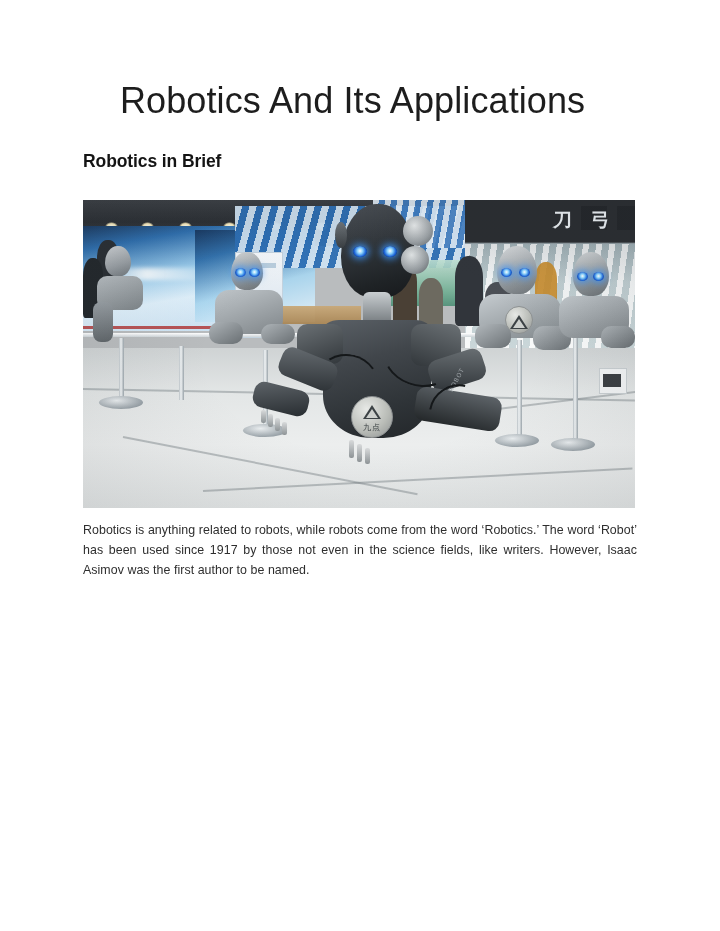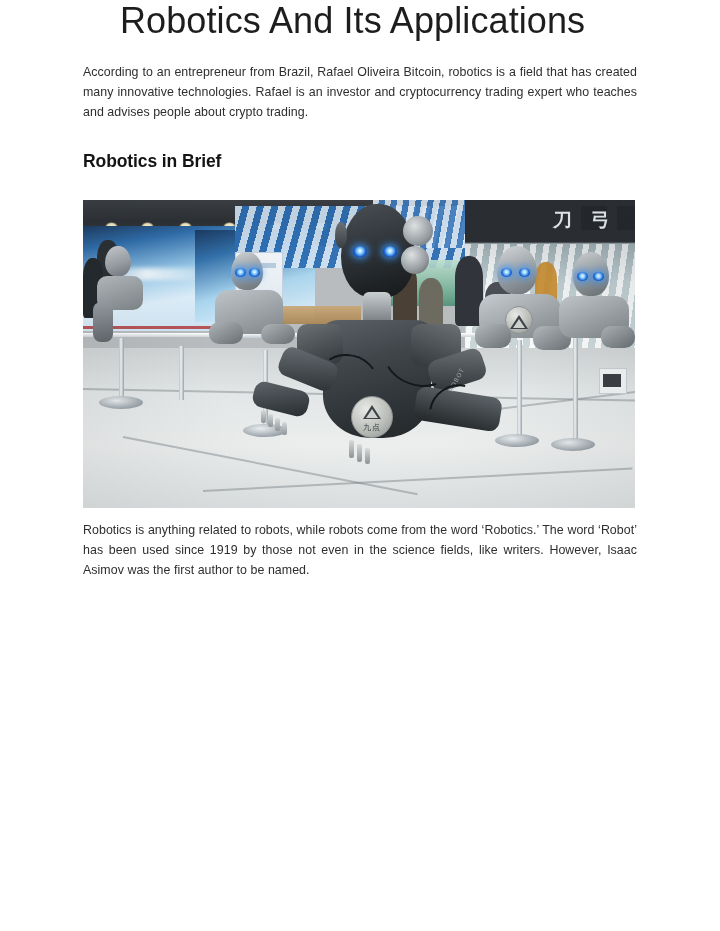--- a/index.html
+++ b/index.html
@@ -27,20 +27,21 @@
     top: 0;
     width: 554px;
   }
   .doc-title {
     font-family: "Liberation Sans", sans-serif;
     font-size: 36px;
     font-weight: 300;
     letter-spacing: 0.1px;
     color: #1d1d1d;
     margin: 0;
+    padding-top: 80px;
     padding-left: 37px;
     line-height: 1.18;
     white-space: nowrap;
   }
   .para {
     font-size: 12.4px;
     line-height: 20px;
     text-align: justify;
     color: #2e2e2e;
     margin: 0;
@@ -246,21 +247,20 @@
 </style>
 </head>
 <body>
 
 <div class="page">
   <div class="content">
 
     <h1 class="doc-title">Robotics And Its Applications</h1>
 
 
-    <p class="para para-2">According to an entrepreneur from Brazil, Rafael Oliveira Bitcoin, robotics is a field that has created many innovative technologies. Rafael is an investor and cryptocurrency trading expert who teaches and advises people about crypto trading.</p>
 
     <h2 class="subhead">Robotics in Brief</h2>
 
     <figure class="figure">
       <div class="photo">
         <div class="scene">
 
           <div class="ceiling"></div>
           <div class="ceiling-lights">
             <i style="left:22px"></i>
@@ -427,16 +427,16 @@
           <div style="position:absolute; left:516px; top:168px; width:26px; height:24px;
                       background:#f0f2f3; border:1px solid #c7cdd0;"></div>
           <div style="position:absolute; left:520px; top:174px; width:18px; height:13px;
                       background:#3b3f43;"></div>
 
           <div class="photo-veil"></div>
         </div>
       </div>
     </figure>
 
-    <p class="para para-3">Robotics is anything related to robots, while robots come from the word ‘Robotics.’ The word ‘Robot’ has been used since 1919 by those not even in the science fields, like writers. However, Isaac Asimov was the first author to be named.</p>
+    <p class="para para-3">Robotics is anything related to robots, while robots come from the word ‘Robotics.’ The word ‘Robot’ has been used since 1917 by those not even in the science fields, like writers. However, Isaac Asimov was the first author to be named.</p>
 
   </div>
 </div>
 
 </body></html>

